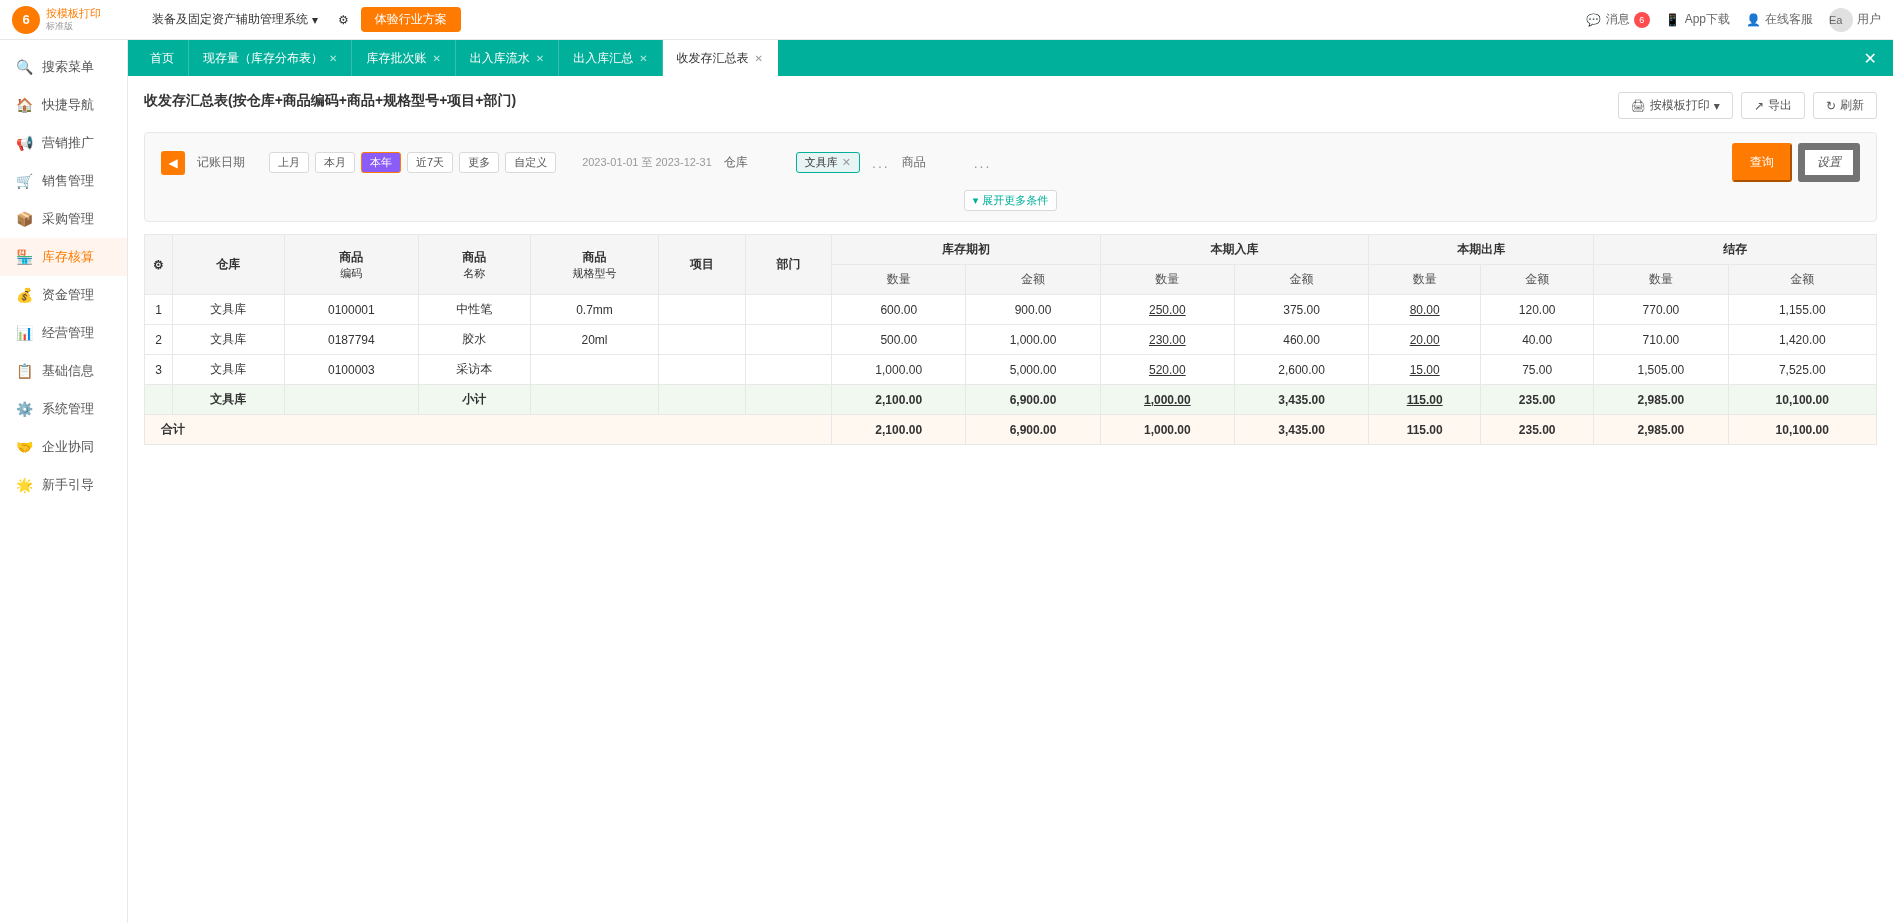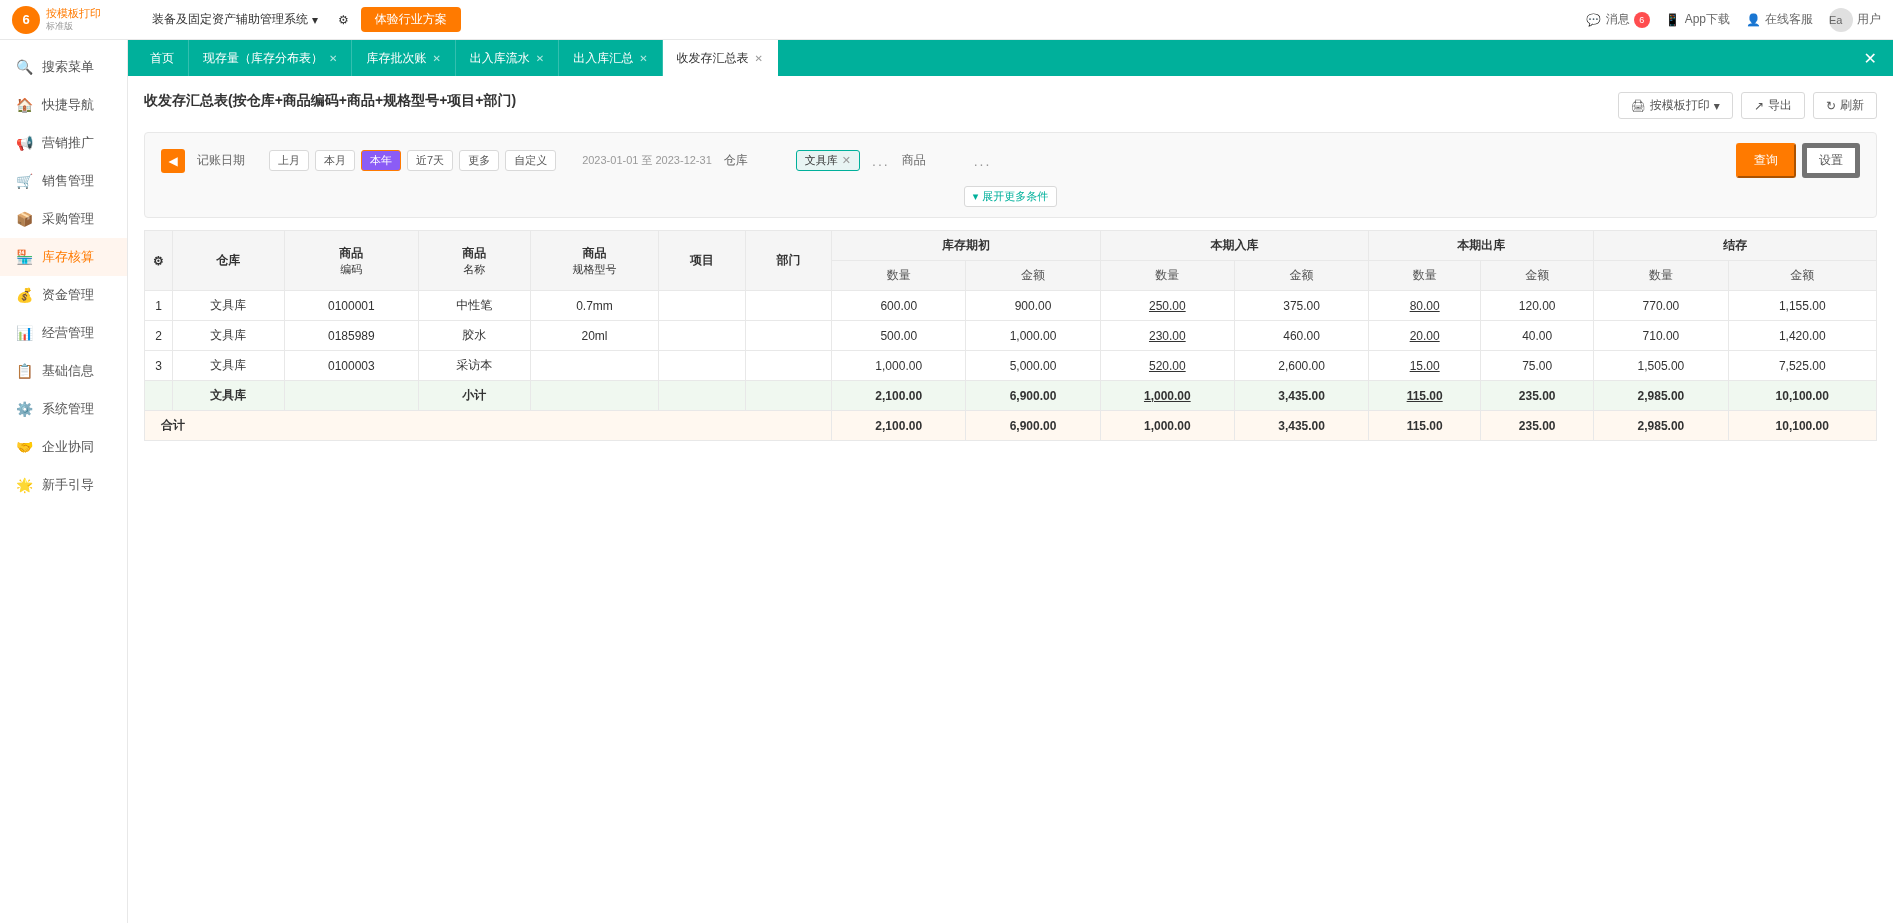--- a/index.html
+++ b/index.html
@@ -137,22 +137,22 @@
     .toolbar-btn {
       display: flex; align-items: center; gap: 4px;
       padding: 4px 12px; border: 1px solid #d9d9d9; border-radius: 3px;
       background: #fff; cursor: pointer; font-size: 12px; color: #555;
     }
     .query-btn {
       background: #ff7a00; color: #fff; border-color: #ff7a00;
       padding: 4px 16px; border-radius: 3px; cursor: pointer; font-size: 12px;
     }
     .settings-btn {
-      background: #fff; color: #555; border: 5px solid #737373;
-      padding: 4px 12px; border-radius: 3px; cursor: pointer; font-size: 12px;
+      background: #fff; color: #555; border: 7px solid #737373;
+      padding: 4px 12px; border-radius: 3px; cursor: pointer; font-size: 12px; font-style: italic;
     }
 
     
     .data-table {
       width: 100%; border-collapse: collapse; font-size: 12px;
     }
     .data-table th, .data-table td {
       border: 1px solid #e8e8e8; padding: 6px 8px; text-align: center;
     }
     .data-table thead tr:first-child th {
@@ -396,21 +396,21 @@
       <td style="">
         <span class="underline-link">80.00</span>
       </td>
       <td style="">120.00</td>
       <td style="">770.00</td>
       <td style="">1,155.00</td>
     </tr>
               <tr>
       <td style="">2</td>
       <td style="">文具库</td>
-      <td>0185989</td>
+      <td>0187794</td>
       <td style="">胶水</td>
       <td>20ml</td>
       <td></td>
       <td></td>
       <td style="">500.00</td>
       <td style="">1,000.00</td>
       <td style="">
         <span class="underline-link">230.00</span>
       </td>
       <td style="">460.00</td>

